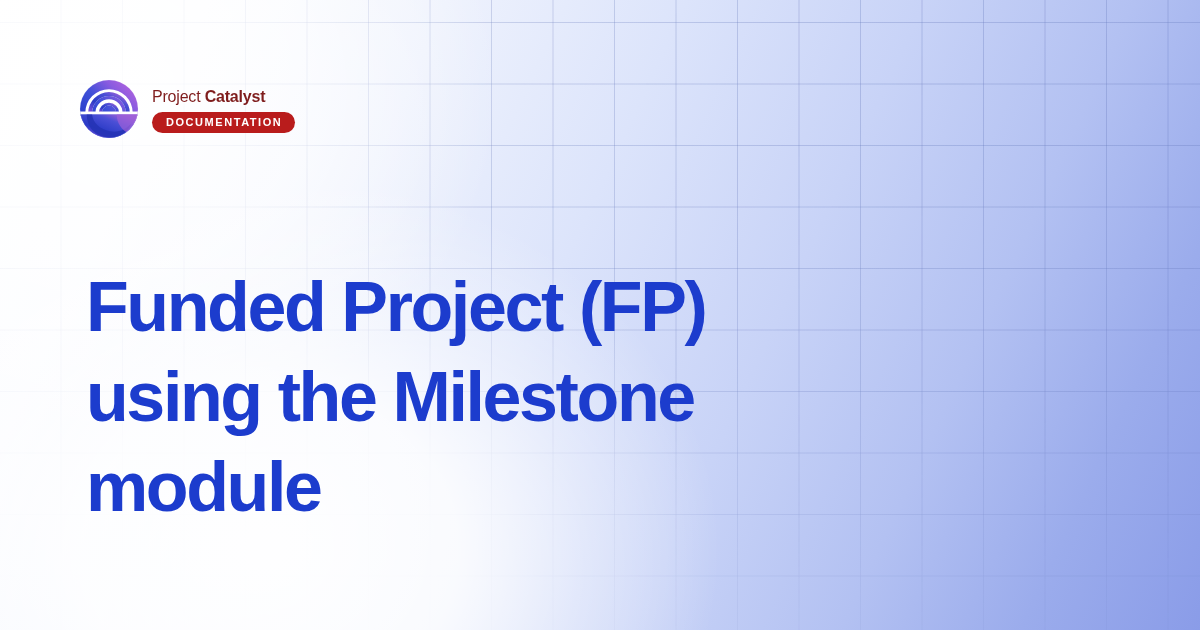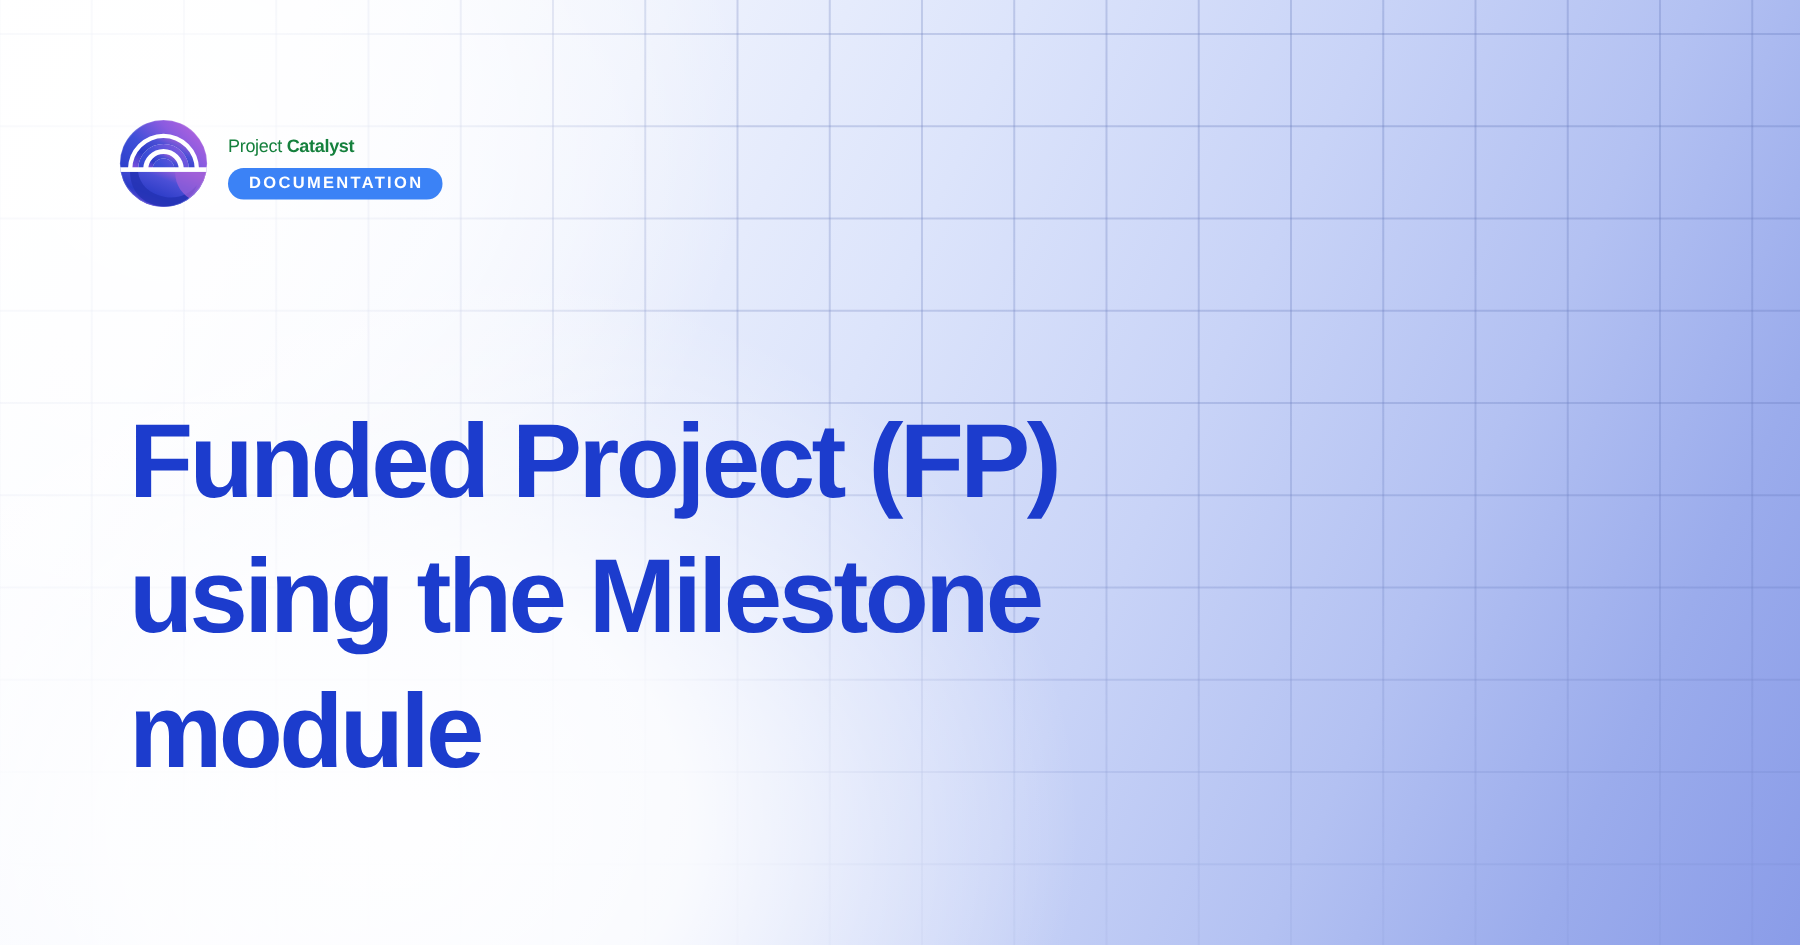--- a/index.html
+++ b/index.html
@@ -68,31 +68,31 @@
     position: absolute;
     left: 78px;
     top: 78px;
     display: flex;
     align-items: center;
     gap: 12px;
   }
   .logo-mark { width: 62px; height: 62px; display: block; }
   .logo-text-col { display: flex; flex-direction: column; gap: 4px; }
   .brand-line {
-    font-size: 12px;
+    font-size: 16px;
     line-height: 22px;
-    color: #15803d;
+    color: #7f1d1d;
     letter-spacing: -0.2px;
     white-space: nowrap;
   }
   .brand-light { font-weight: 500; }
   .brand-bold  { font-weight: 700; }
   .doc-badge {
     align-self: flex-start;
-    background: #3b82f6;
+    background: #b91c1c;
     color: #ffffff;
     font-size: 11px;
     font-weight: 700;
     letter-spacing: 1.55px;
     padding: 4px 13px 4px 14px;
     border-radius: 999px;
     white-space: nowrap;
     line-height: 13px;
   }
 

